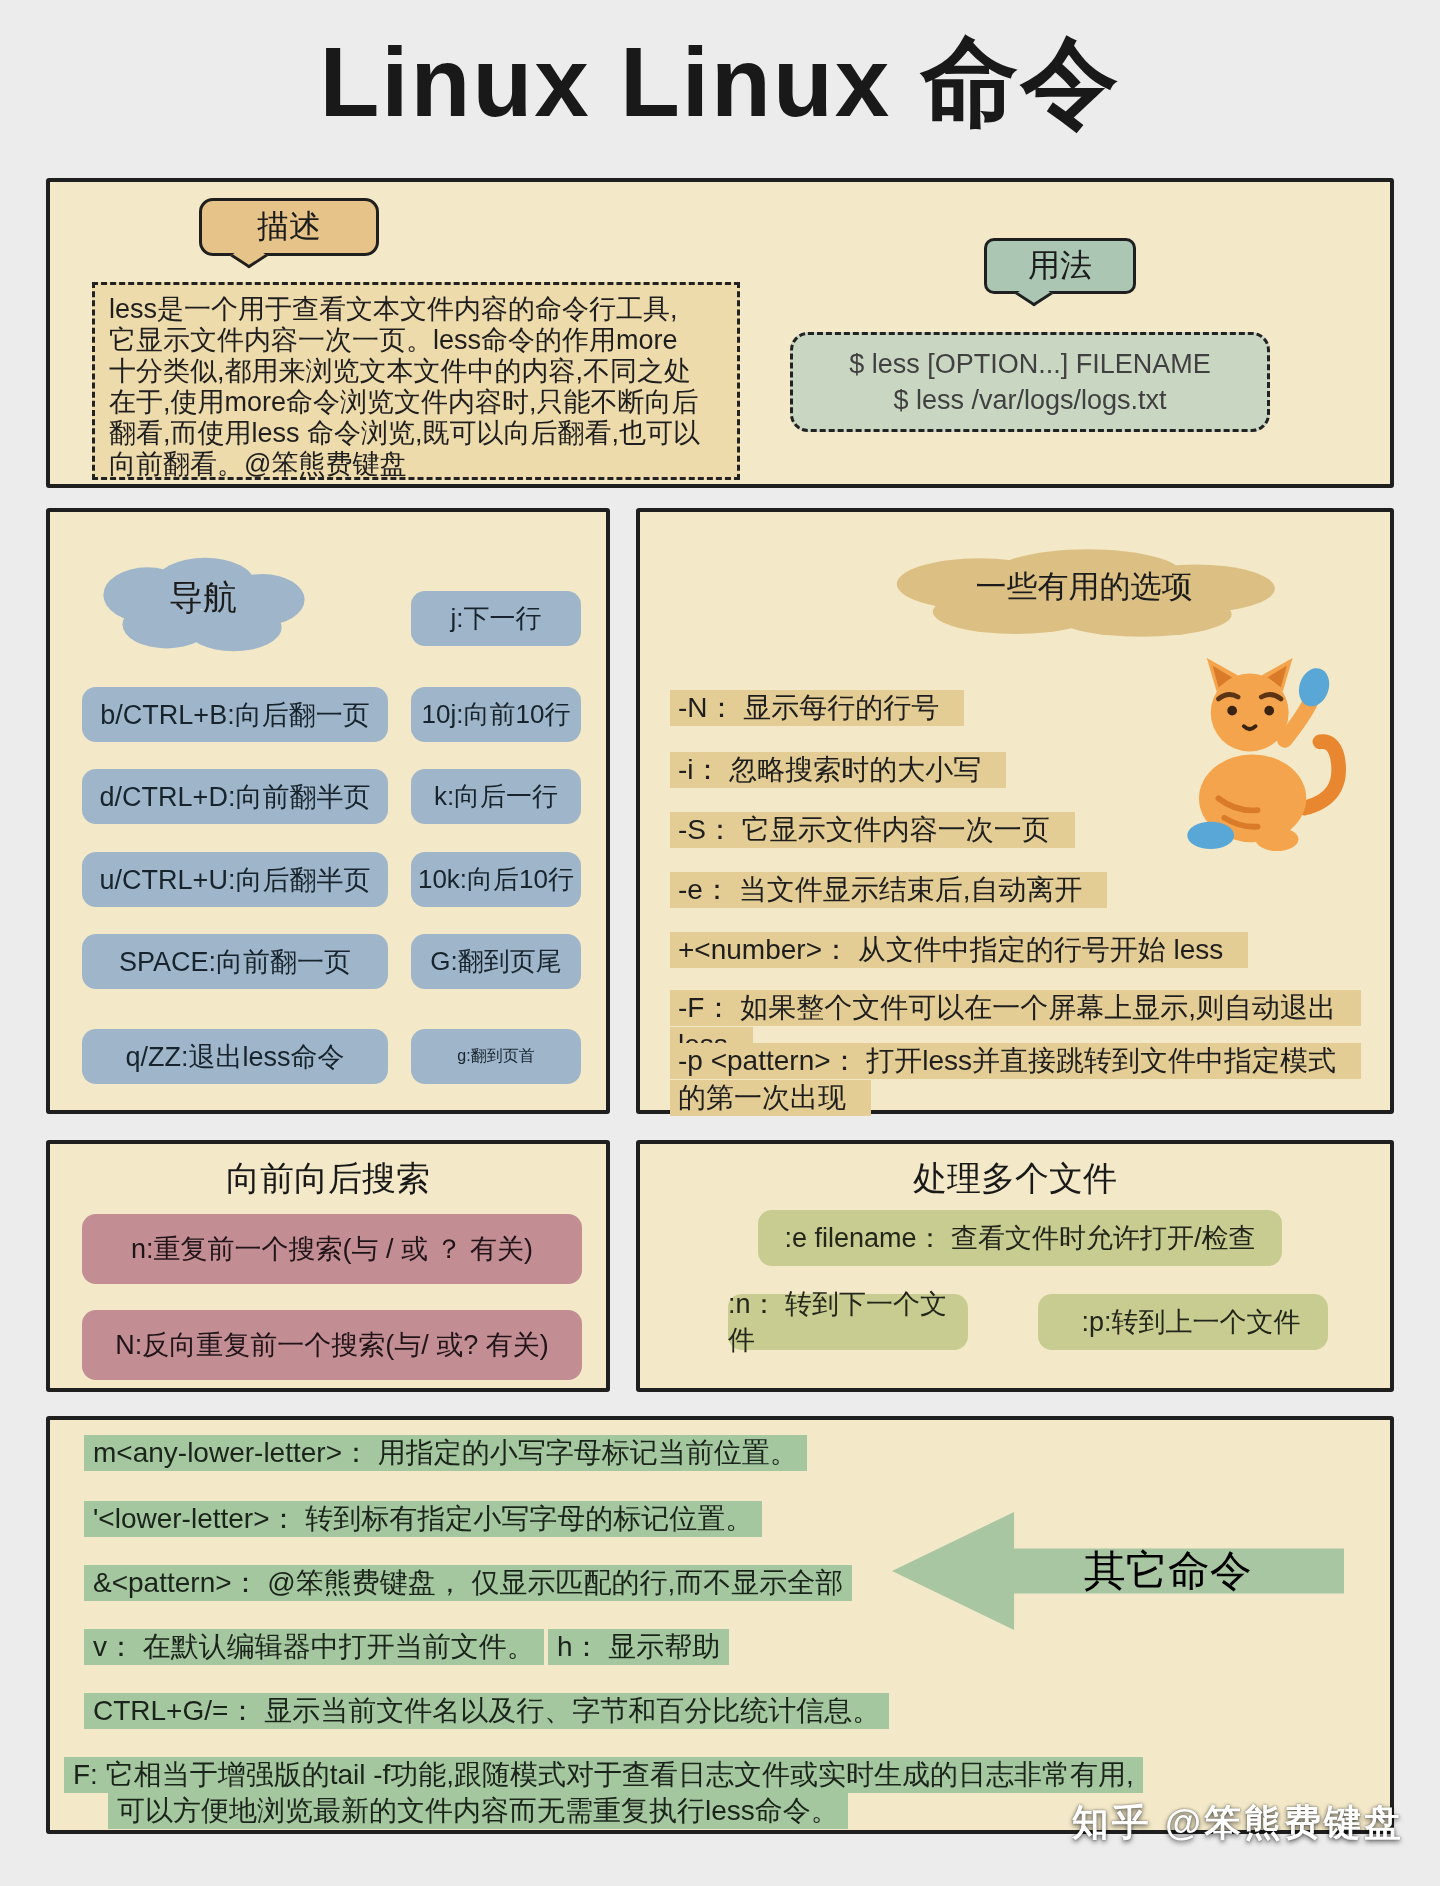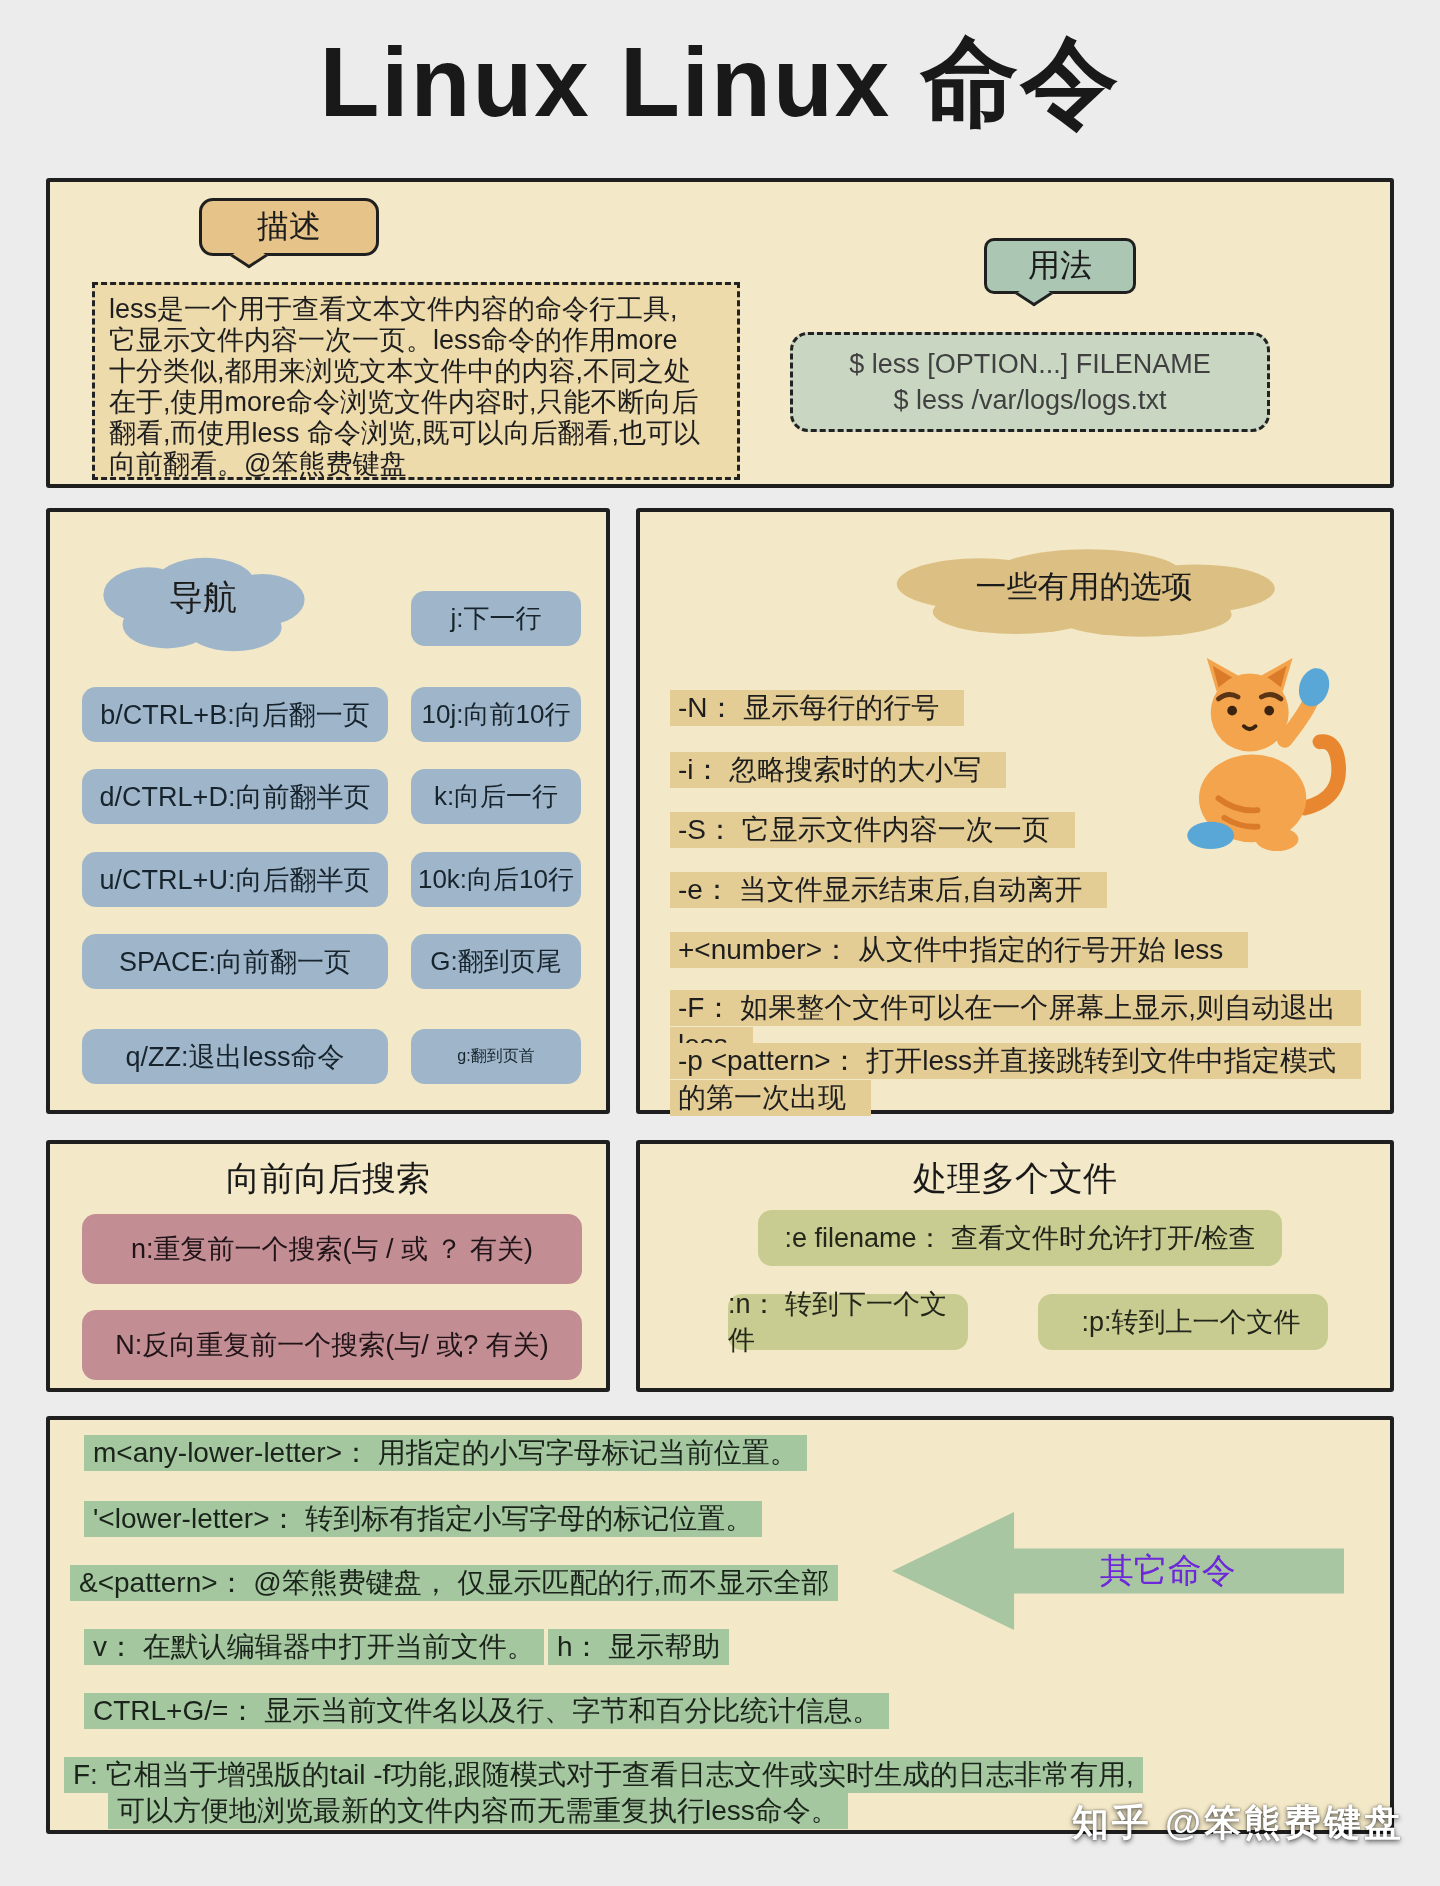--- a/index.html
+++ b/index.html
@@ -83,21 +83,21 @@
   .green-line span {
     background:#a5c7a0; padding:2px 9px 3px 9px;
     -webkit-box-decoration-break:clone; box-decoration-break:clone;
   }
   .left-arrow {
     position:absolute; background:#a9c6a3;
     clip-path:polygon(0% 50%, 27% 0%, 27% 31%, 100% 31%, 100% 69%, 27% 69%, 27% 100%);
     display:flex; align-items:center; justify-content:center;
   }
   .left-arrow .arrow-label {
-    padding-left:22%; font-size:34px; color:#6d28d9;
+    padding-left:22%; font-size:42px; color:#000000;
   }
   .watermark {
     position:absolute; right:36px; top:1798px;
     font-size:37px; font-weight:bold; color:#ffffff; letter-spacing:3px;
     text-shadow:0 2px 5px rgba(0,0,0,0.6), 0 0 2px rgba(0,0,0,0.5);
   }
 </style>
 </head>
 <body>
 
@@ -213,21 +213,21 @@
 <div class="panel" style="left:636px; top:1140px; width:758px; height:252px;">
   <div class="panel-title" style="top:12px;">处理多个文件</div>
   <div class="mf-btn" style="left:118px; top:66px; width:524px;">:e filename： 查看文件时允许打开/检查</div>
   <div class="mf-btn" style="left:88px; top:150px; width:240px;">:n： 转到下一个文件</div>
   <div class="mf-btn" style="left:398px; top:150px; width:290px;padding-left:16px;">:p:转到上一个文件</div>
 </div>
 
 <div class="panel" style="left:46px; top:1416px; width:1348px; height:418px;">
   <div class="green-line" style="left:34px; top:14px;"><span>m&lt;any-lower-letter&gt;： 用指定的小写字母标记当前位置。</span></div>
   <div class="green-line" style="left:34px; top:80px;"><span>'&lt;lower-letter&gt;： 转到标有指定小写字母的标记位置。</span></div>
-  <div class="green-line" style="left:20px; top:144px;"><span>&amp;&lt;pattern&gt;： @笨熊费键盘， 仅显示匹配的行,而不显示全部</span></div>
+  <div class="green-line" style="left:34px; top:144px;"><span>&amp;&lt;pattern&gt;： @笨熊费键盘， 仅显示匹配的行,而不显示全部</span></div>
   <div class="green-line" style="left:34px; top:208px;"><span>v： 在默认编辑器中打开当前文件。</span></div>
   <div class="green-line" style="left:498px; top:208px;"><span>h： 显示帮助</span></div>
   <div class="green-line" style="left:34px; top:272px;"><span>CTRL+G/=： 显示当前文件名以及行、字节和百分比统计信息。</span></div>
   <div class="green-line" style="left:14px; top:336px;"><span>F: 它相当于增强版的tail -f功能,跟随模式对于查看日志文件或实时生成的日志非常有用,</span></div>
   <div class="green-line" style="left:58px; top:372px;"><span>可以方便地浏览最新的文件内容而无需重复执行less命令。</span></div>
 
   <div class="left-arrow" style="left:842px; top:92px; width:452px; height:118px;">
     <div class="arrow-label">其它命令</div>
   </div>
 </div>

